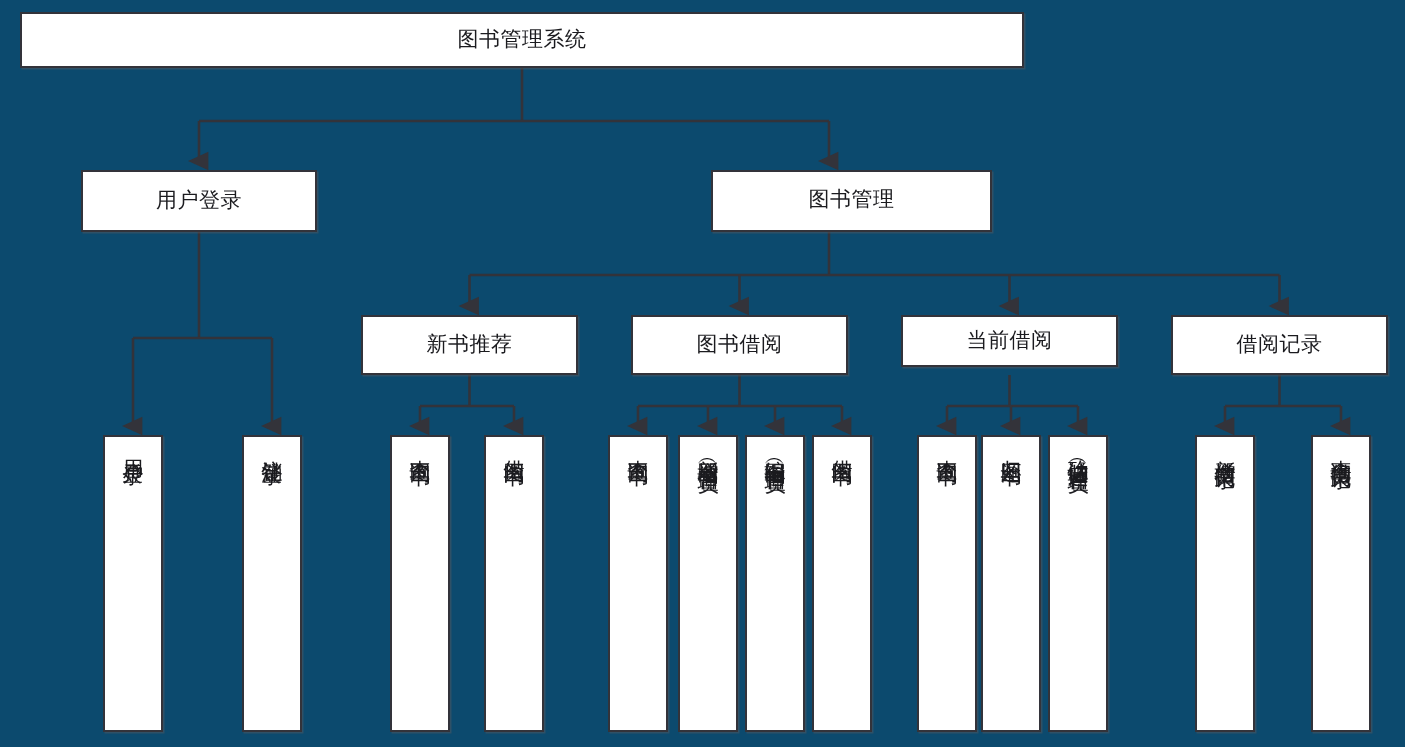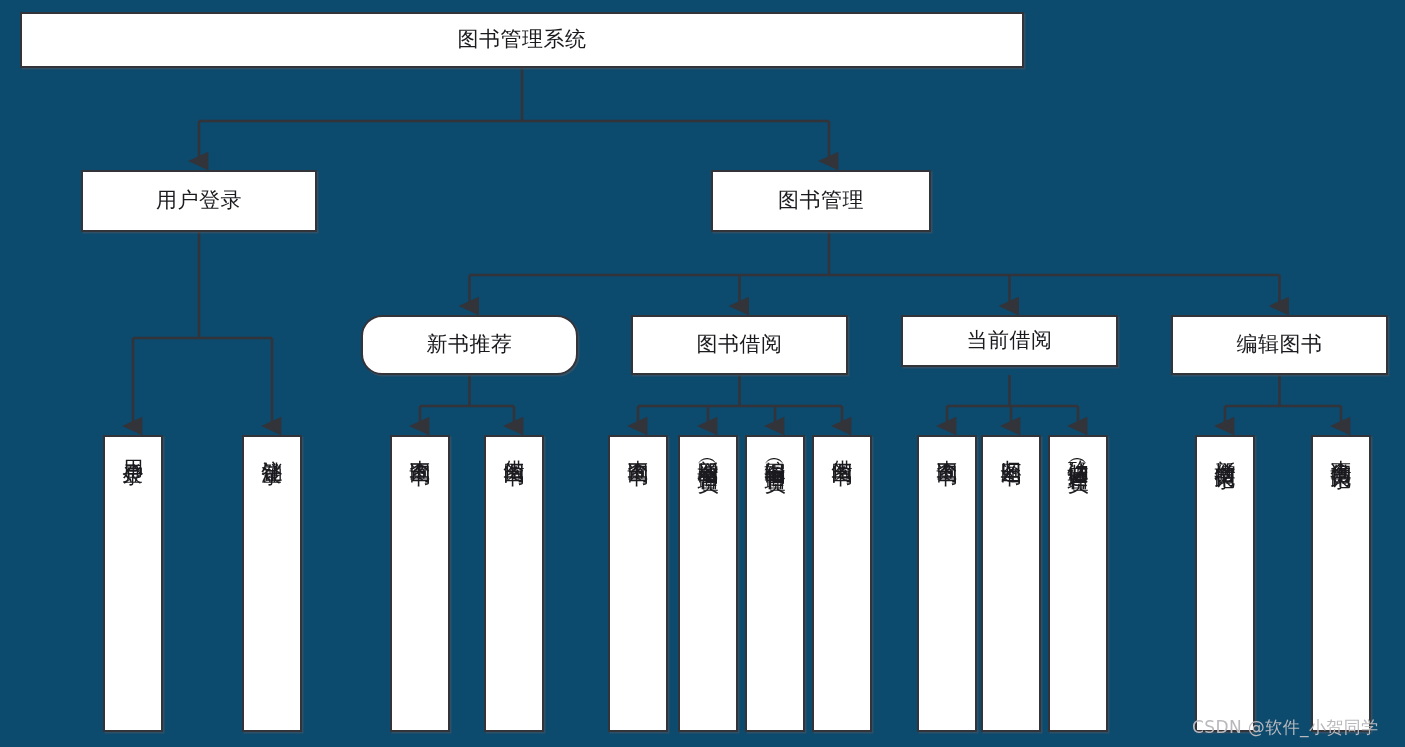--- a/index.html
+++ b/index.html
@@ -118,34 +118,34 @@
       </g>
   </svg>
 
   <div id="node-layer">
       <div class="node h" id="node-root" style="left: 20px; top: 12px; width: 1004px; height: 56px;">
         <span class="label">图书管理系统</span>
       </div>
       <div class="node h" id="node-login" style="left: 81px; top: 170px; width: 236px; height: 62px;">
         <span class="label">用户登录</span>
       </div>
-      <div class="node h" id="node-bookmgmt" style="left: 711px; top: 170px; width: 220px; height: 62px;">
+      <div class="node h" id="node-bookmgmt" style="left: 711px; top: 170px; width: 281px; height: 62px; font-family: Liberation Mono, monospace;">
         <span class="label">图书管理</span>
       </div>
-      <div class="node h" id="node-newbook" style="left: 361px; top: 315px; width: 217px; height: 60px; border-radius: 21px;">
+      <div class="node h" id="node-newbook" style="left: 361px; top: 315px; width: 217px; height: 60px;">
         <span class="label">新书推荐</span>
       </div>
       <div class="node h" id="node-borrow" style="left: 631px; top: 315px; width: 217px; height: 60px;">
         <span class="label">图书借阅</span>
       </div>
       <div class="node h" id="node-current" style="left: 901px; top: 315px; width: 217px; height: 52px;">
         <span class="label">当前借阅</span>
       </div>
       <div class="node h" id="node-records" style="left: 1171px; top: 315px; width: 217px; height: 60px;">
-        <span class="label">编辑图书</span>
+        <span class="label">借阅记录</span>
       </div>
       <div class="node v" id="node-leaf-user-login" style="left: 103px; top: 435px; width: 60px; height: 297px;">
         <span class="label">用户登录</span>
       </div>
       <div class="node v" id="node-leaf-user-logout" style="left: 242px; top: 435px; width: 60px; height: 297px;">
         <span class="label">注销登录</span>
       </div>
       <div class="node v" id="node-leaf-nb-query" style="left: 390px; top: 435px; width: 60px; height: 297px;">
         <span class="label">查询图书</span>
       </div>
@@ -174,14 +174,13 @@
         <span class="label">确认归还（管理员）</span>
       </div>
       <div class="node v" id="node-leaf-rec-add" style="left: 1195px; top: 435px; width: 60px; height: 297px;">
         <span class="label">新增借阅记录</span>
       </div>
       <div class="node v" id="node-leaf-rec-query" style="left: 1311px; top: 435px; width: 60px; height: 297px;">
         <span class="label">查询借阅记录</span>
       </div>
     </div>
 
-  <div class="watermark" style="left:1192px; top:716px;">CSDN @软件_小贺同学</div>
 </div>
 
 </body></html>

